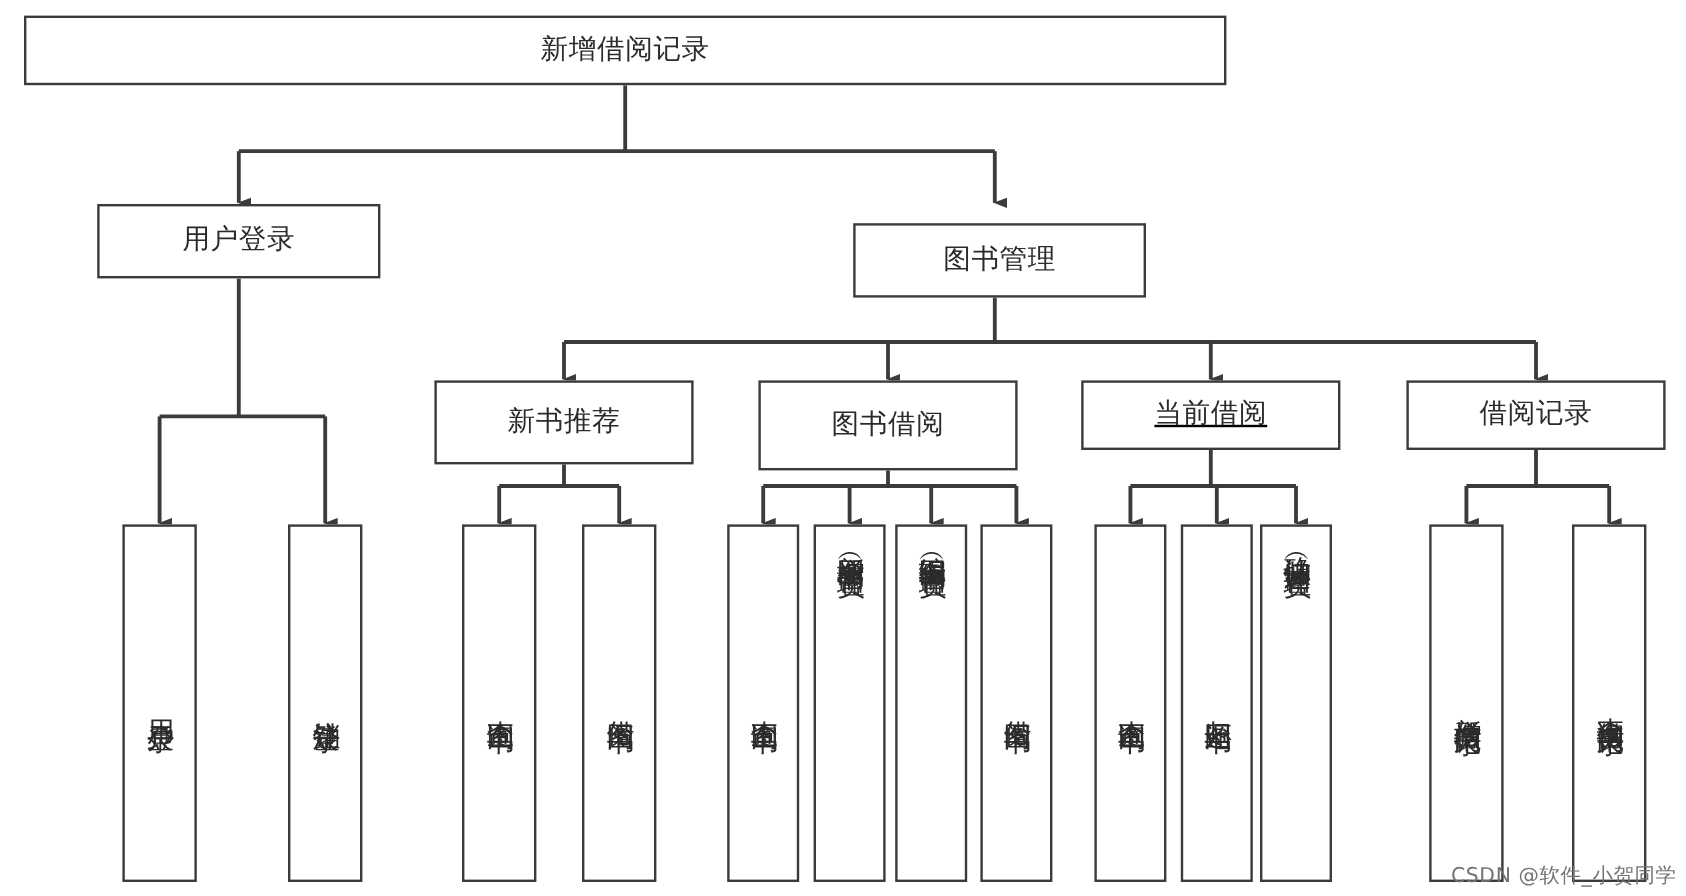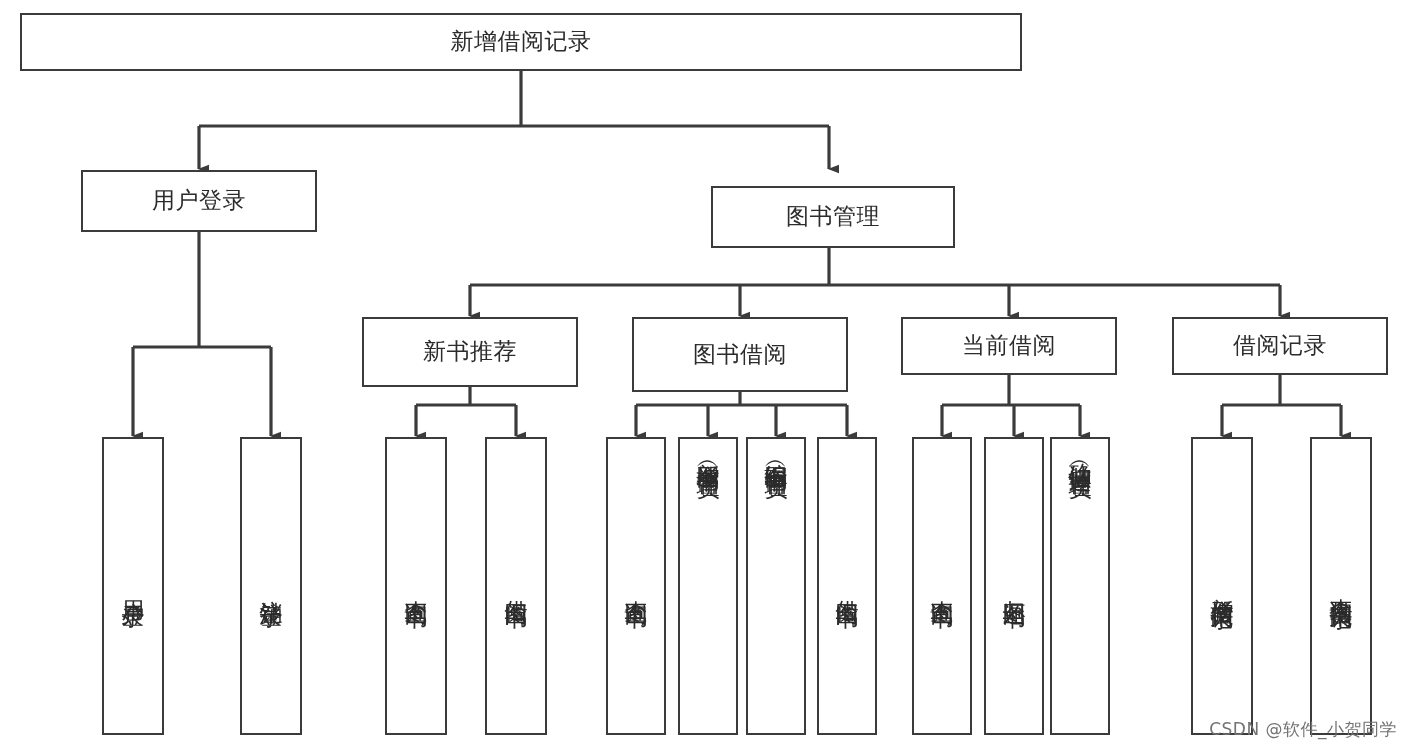--- a/index.html
+++ b/index.html
@@ -126,21 +126,21 @@
   <div class="node-box" style="left: 711px; top: 170px; width: 244px; height: 62px; border-color: rgb(59, 59, 59); margin-top: 16px;">
     <span class="node-label">图书管理</span>
   </div>
 
   <div class="node-box" style="left: 362px; top: 317px; width: 216px; height: 70px; border-color: rgb(59, 59, 59);">
     <span class="node-label">新书推荐</span>
   </div>
   <div class="node-box" style="left: 632px; top: 317px; width: 216px; height: 75px; border-color: rgb(59, 59, 59);">
     <span class="node-label">图书借阅</span>
   </div>
-  <div class="node-box" style="left: 901px; top: 317px; width: 216px; height: 58px; border-color: rgb(59, 59, 59);">
+  <div class="node-box" style="left: 901px; top: 317px; width: 216px; height: 58px; border-color: rgb(59, 59, 59); text-decoration: underline;">
     <span class="node-label">当前借阅</span>
   </div>
   <div class="node-box" style="left: 1172px; top: 317px; width: 216px; height: 58px; border-color: rgb(59, 59, 59); text-align: right;">
     <span class="node-label">借阅记录</span>
   </div>
 
   <div class="node-box vertical centered" style="left: 102px; top: 437px; width: 62px; height: 298px; border-color: rgb(59, 59, 59);">
     <span class="node-label">用户登录</span>
   </div>
   <div class="node-box vertical centered" style="left: 240px; top: 437px; width: 62px; height: 298px; border-color: rgb(59, 59, 59);">

